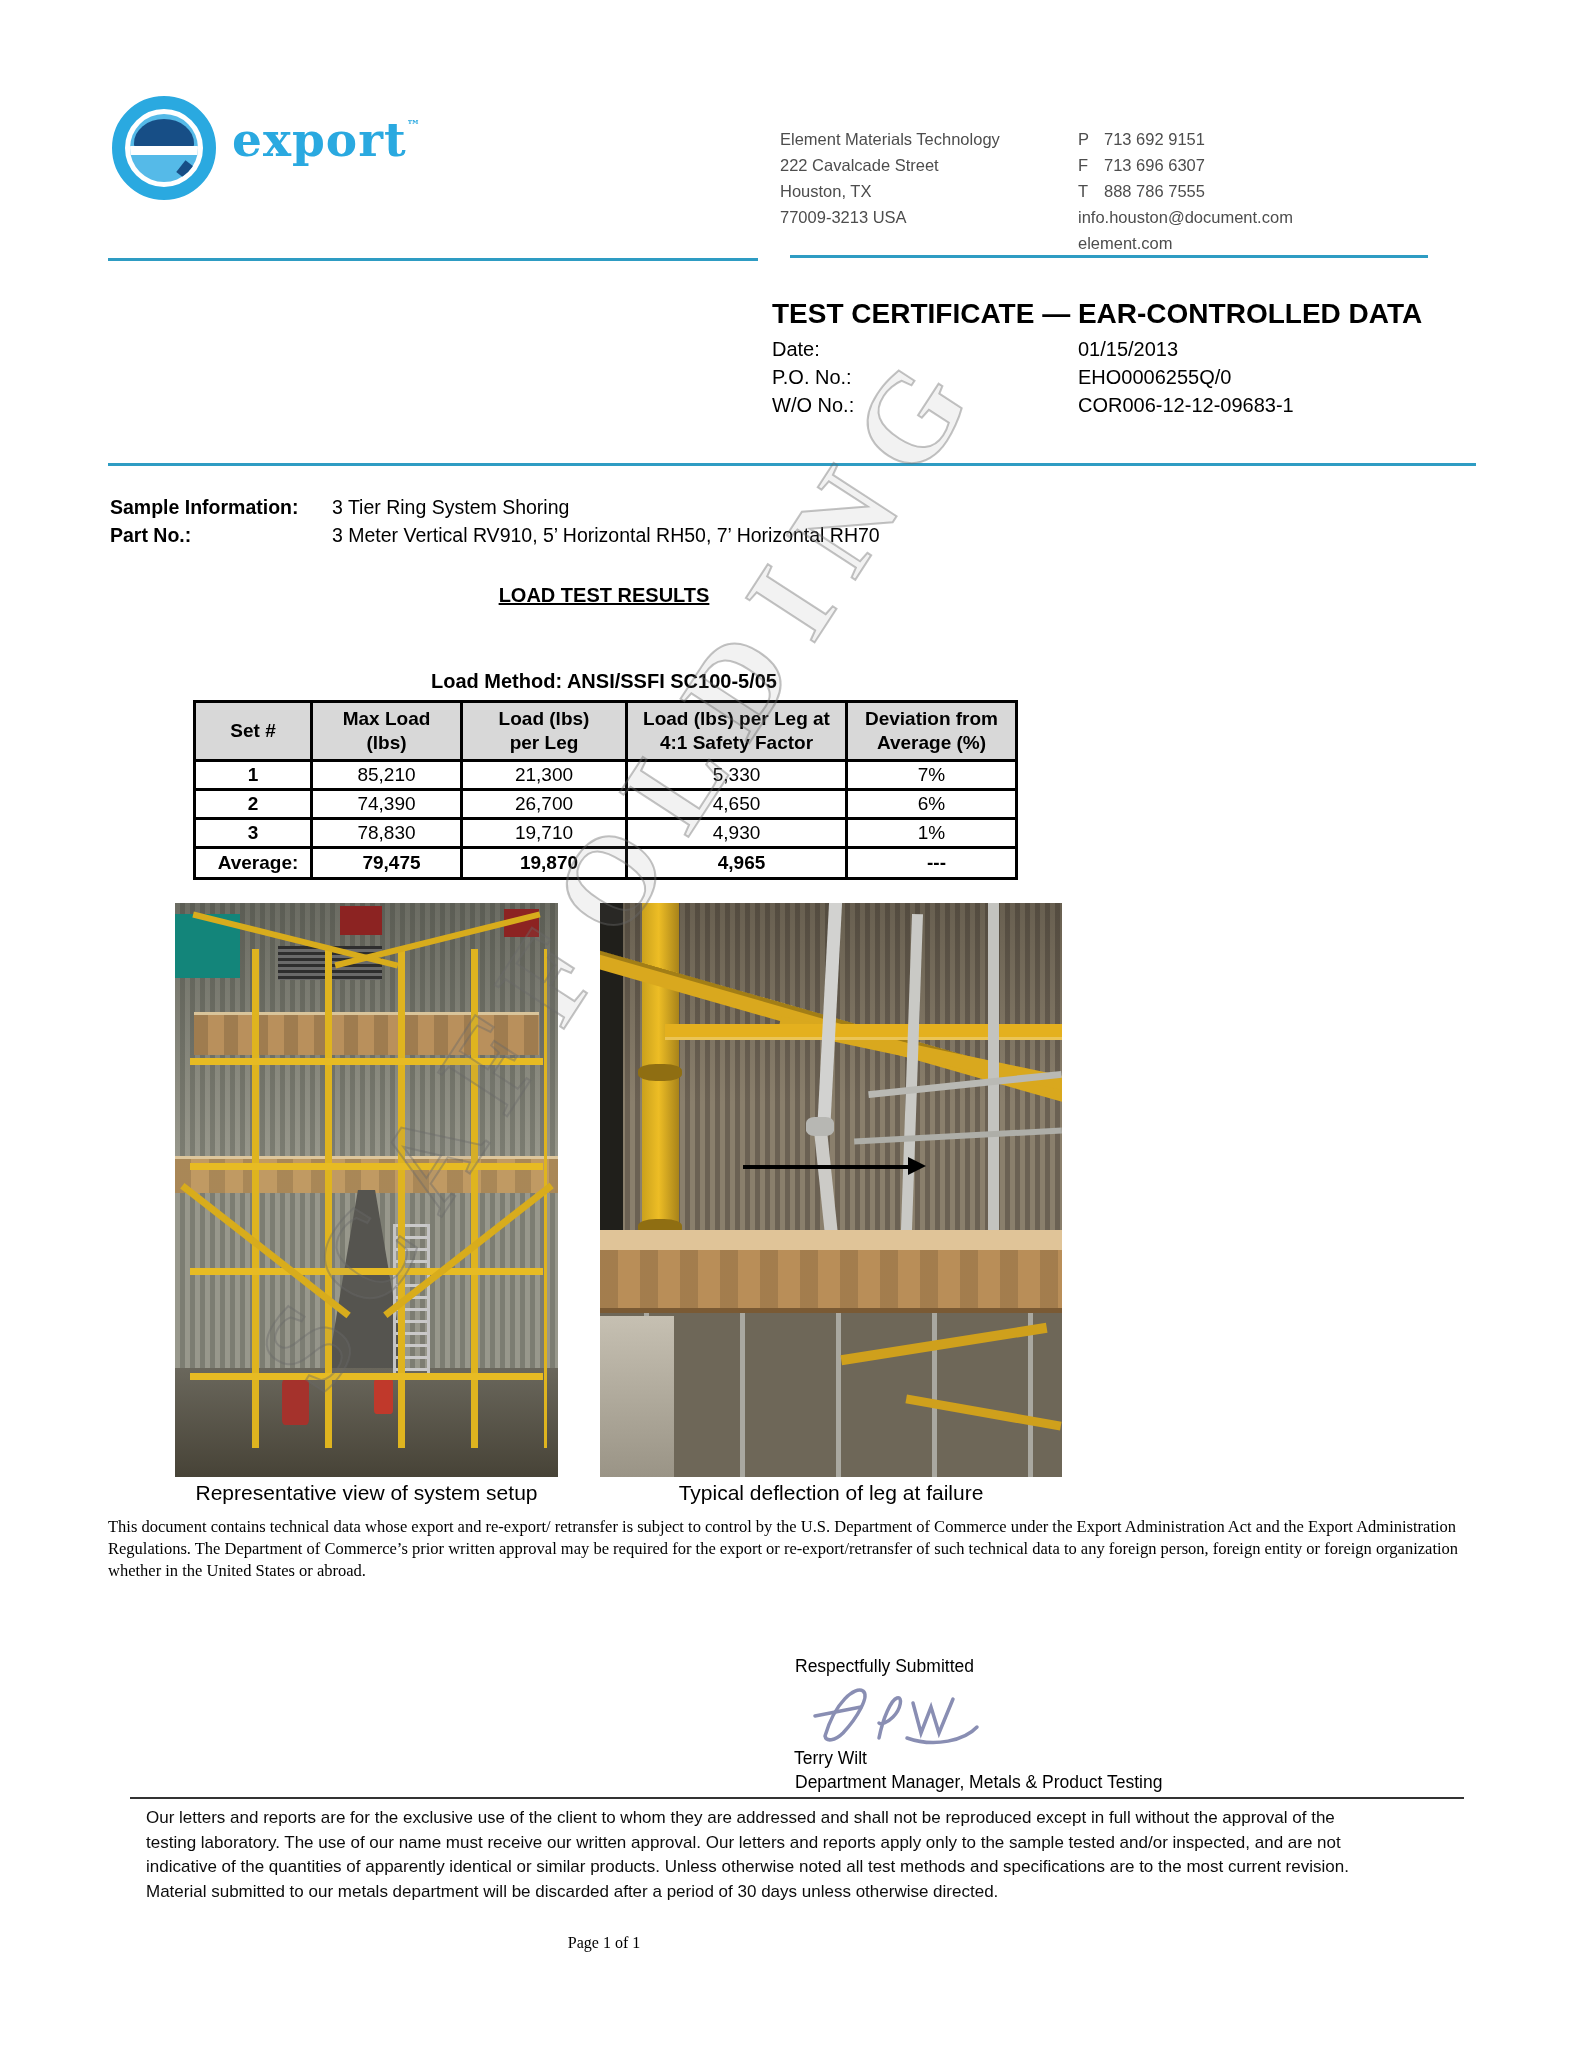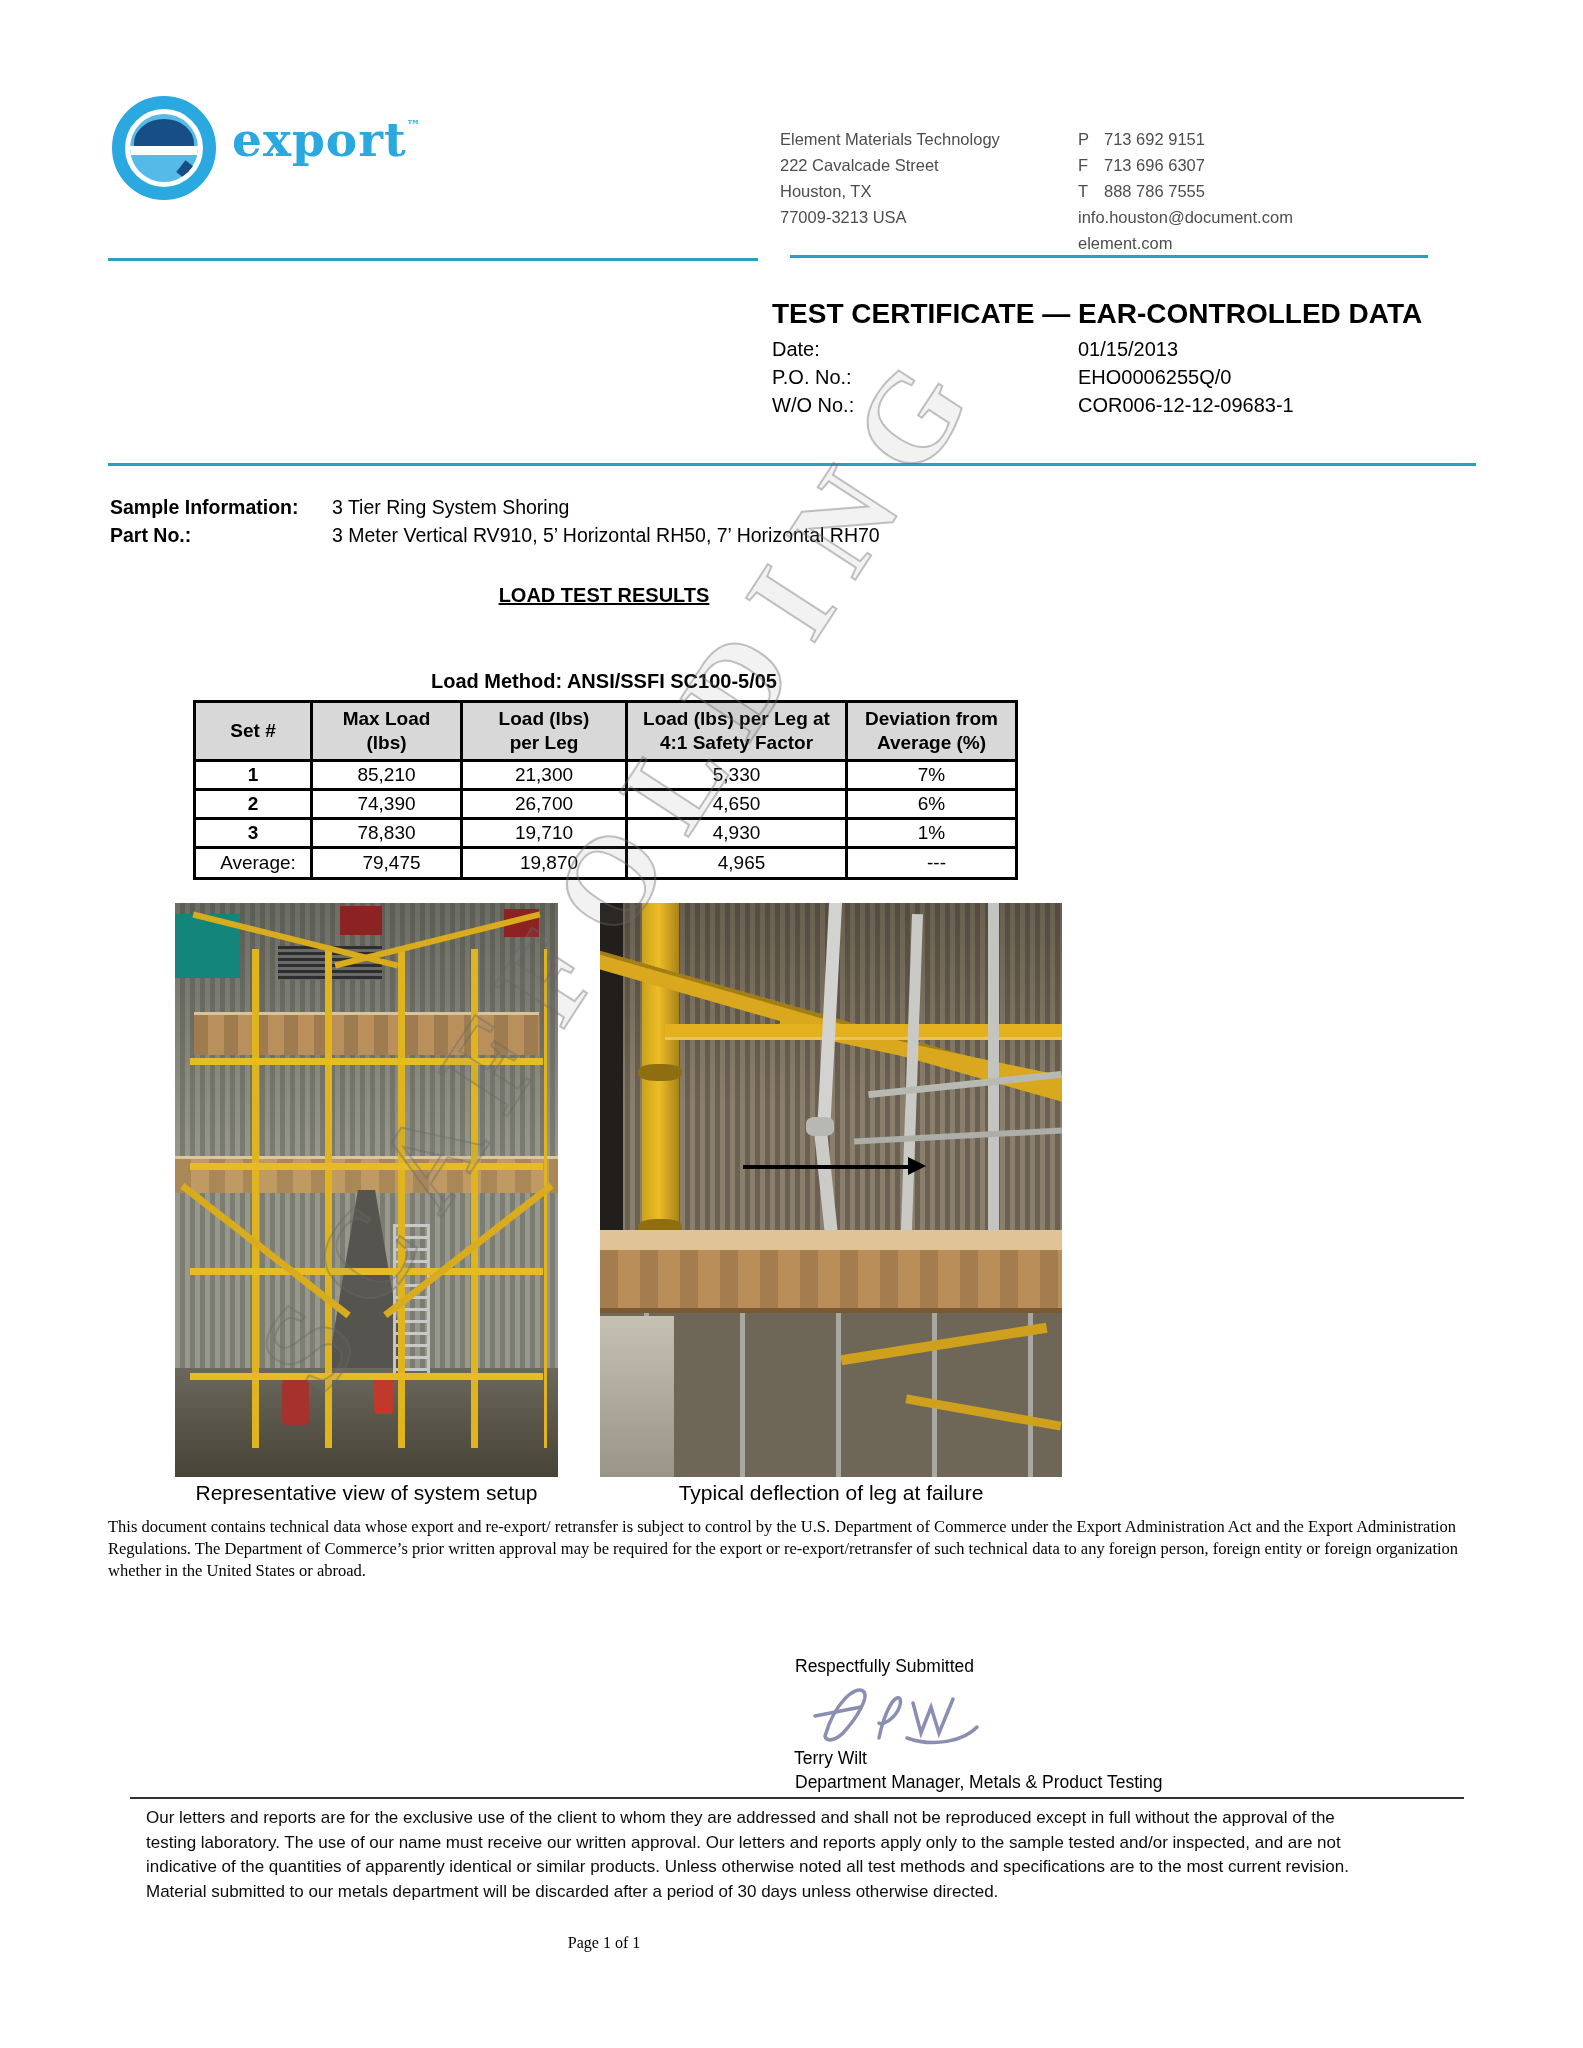--- a/index.html
+++ b/index.html
@@ -45,21 +45,21 @@
   .rt { position:absolute; left:193px; width:822px; text-align:center; font-weight:bold; font-size:20px; }
   .rt-title { top:584px; text-decoration:underline; }
   .rt-sub { top:611px; white-space:pre-wrap; }
   .rt-method { top:670px; }
   
   .results-table { position:absolute; left:193px; top:700px; border-collapse:collapse;
     table-layout:fixed; width:822px; font-size:19px; }
   .results-table th, .results-table td { border:3px solid #000; text-align:center; padding:0 2px; }
   .results-table th { background:#d8d8d8; font-weight:bold; white-space:pre-line; height:56px; line-height:1.25; }
   .results-table td { height:26px; }
-  .results-table tr.avg td { font-weight:normal; height:28px;padding-left:12px; }
+  .results-table tr.avg td { font-weight:bold; height:28px;padding-left:12px; }
   .results-table td.setcol { font-weight:bold; }
   
   .photo { position:absolute; top:903px; height:574px; overflow:hidden; background:#7c7d72; }
   .photo-left  { left:175px; width:383px; }
   .photo-right { left:600px; width:462px; }
   .abs { position:absolute; }
   
   .lp-wall { inset:0; background:repeating-linear-gradient(90deg,#98988c 0 5px,#7c7d72 5px 10px); }
   .lp-shade { left:0; top:0; width:100%; height:45%;
     background:linear-gradient(180deg, rgba(52,54,48,.45), rgba(52,54,48,0)); }

